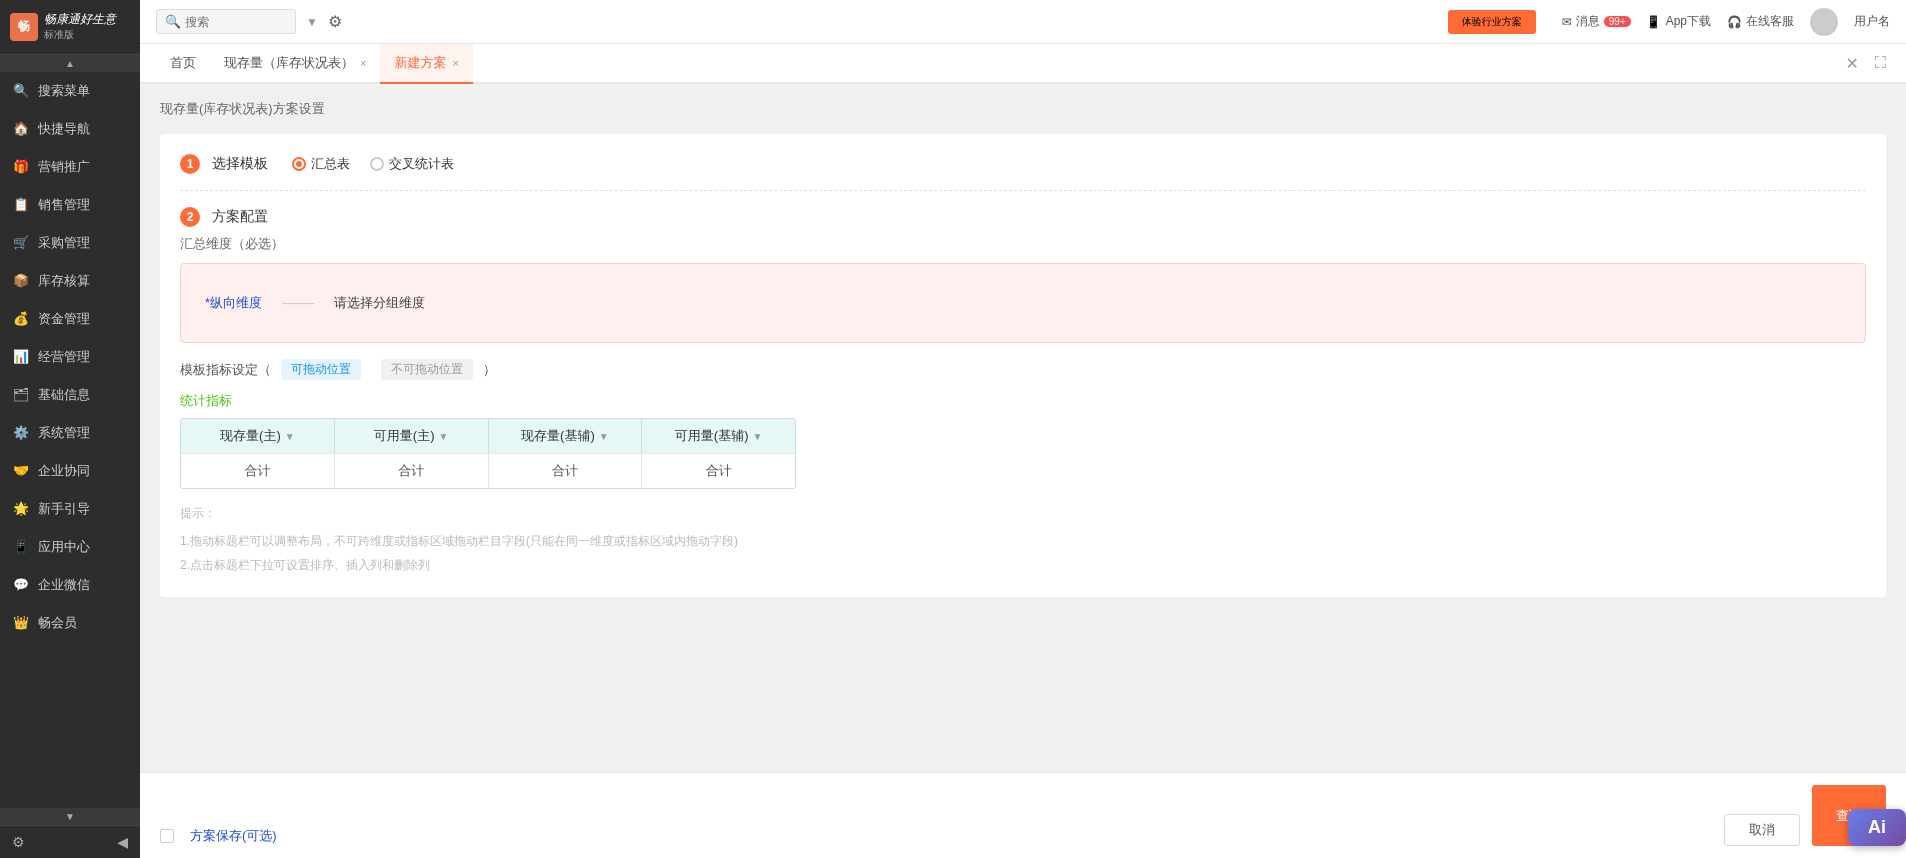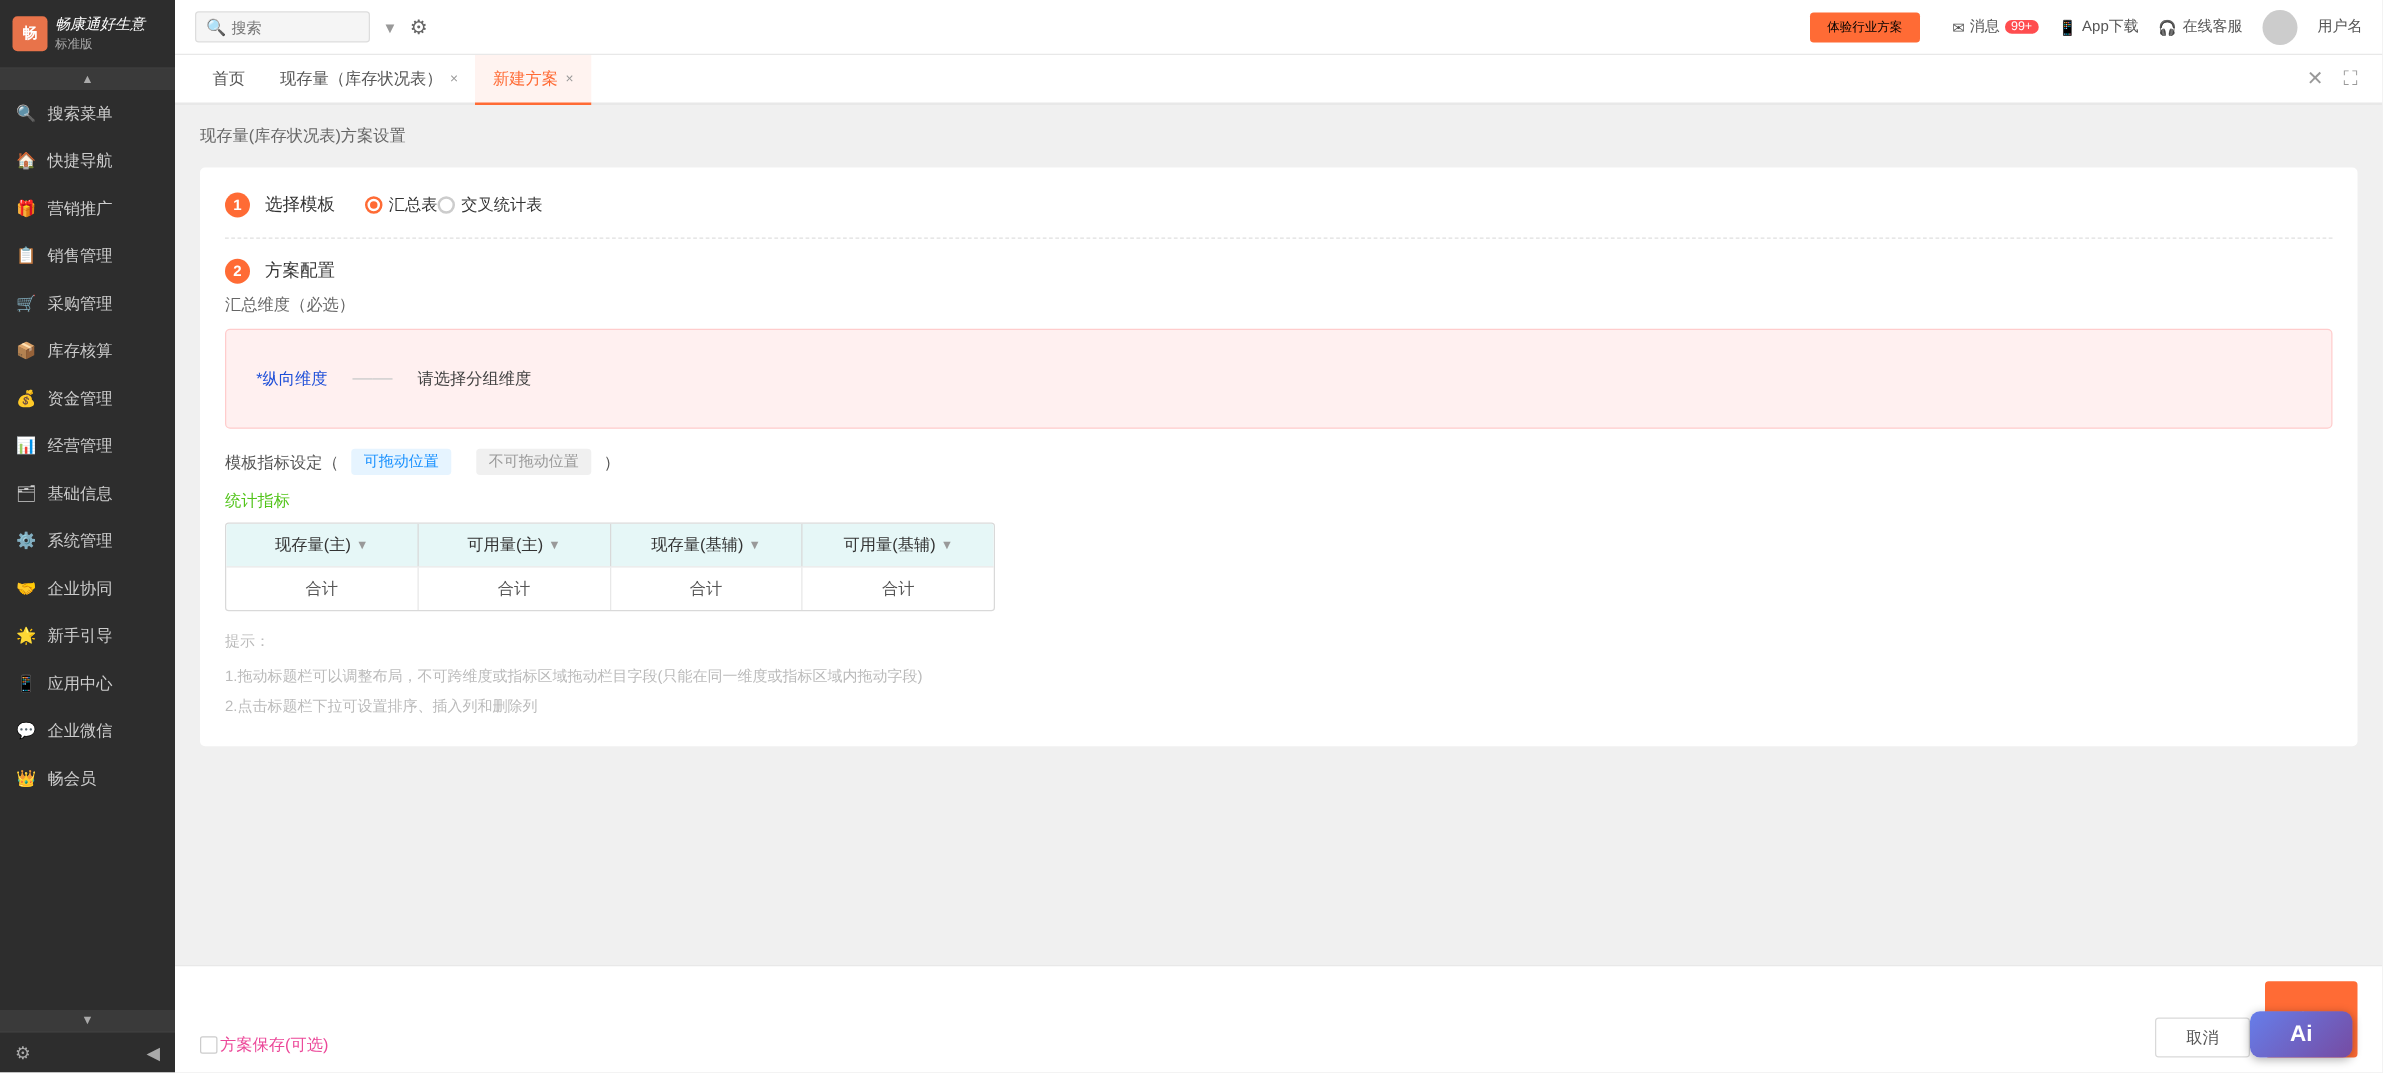--- a/index.html
+++ b/index.html
@@ -90,21 +90,21 @@
 
     .card { background: #fff; border-radius: 4px; padding: 20px; margin-bottom: 12px; }
 
     
     .step-row { display: flex; align-items: center; gap: 12px; margin-bottom: 8px; }
     .step-badge {
       width: 20px; height: 20px; background: #ff6b35; color: white; border-radius: 50%;
       display: flex; align-items: center; justify-content: center; font-size: 12px; font-weight: bold; flex-shrink: 0;
     }
     .step-title { font-size: 14px; color: #333; font-weight: 500; }
-    .radio-group { display: flex; align-items: center; margin-left: 12px; }
+    .radio-group { display: flex; align-items: center; gap: 20px; margin-left: 12px; }
     .radio-item { display: flex; align-items: center; gap: 5px; cursor: pointer; font-size: 13px; color: #333; }
     .radio-dot {
       width: 14px; height: 14px; border-radius: 50%; border: 2px solid #ccc;
       display: flex; align-items: center; justify-content: center;
     }
     .radio-dot.selected { border-color: #ff6b35; }
     .radio-dot.selected::after { content: ''; width: 6px; height: 6px; background: #ff6b35; border-radius: 50%; display: block; }
 
     .divider { border: none; border-top: 1px dashed #e0e0e0; margin: 16px 0; }
 
@@ -149,37 +149,37 @@
     
     .tips { color: #bbb; font-size: 12px; margin-top: 12px; line-height: 2; }
     .tips-title { color: #bbb; margin-bottom: 4px; }
     .tip-item { display: flex; gap: 8px; }
 
     
     .bottom-bar {
       background: #fff; border-top: 1px solid #e8e8e8; padding: 12px 20px;
       display: flex; align-items: center; flex-shrink: 0;
     }
-    .save-check { display: flex; align-items: center; gap: 2px; font-size: 13px; color: #ec4899; cursor: pointer; margin-top: 40px; }
+    .save-check { display: flex; align-items: center; gap: 16px; font-size: 13px; color: #1d4ed8; cursor: pointer; margin-top: 40px; }
     .check-box {
       width: 14px; height: 14px; border: 1px solid #ccc; border-radius: 2px;
     }
     .bottom-btns { margin-left: auto; display: flex; gap: 12px; }
     .btn-cancel {
       background: #fff; border: 1px solid #d9d9d9; color: #555; padding: 6px 24px; border-radius: 3px; cursor: pointer; font-size: 13px; margin-top: 29px;
     }
     .btn-query {
       background: #ff6b35; border: none; color: #fff; padding: 6px 24px; border-radius: 3px; cursor: pointer; font-size: 13px;
     }
 
     
     .ai-badge {
-      position: fixed; bottom: 12px; right: 24px;
+      position: fixed; bottom: 12px; right: 0;
       background: linear-gradient(135deg, #667eea, #764ba2);
-      color: white; border-radius: 8px; padding: 8px 32px;
+      color: white; border-radius: 8px; padding: 8px 20px;
       font-size: 18px; font-weight: bold; cursor: pointer;
       box-shadow: 0 2px 8px rgba(0,0,0,0.3);
     }
   </style>
 </head>
 <body>
 
 <div class="sidebar">
   <div class="sidebar-logo">
     <div class="sidebar-logo-icon">畅</div>

